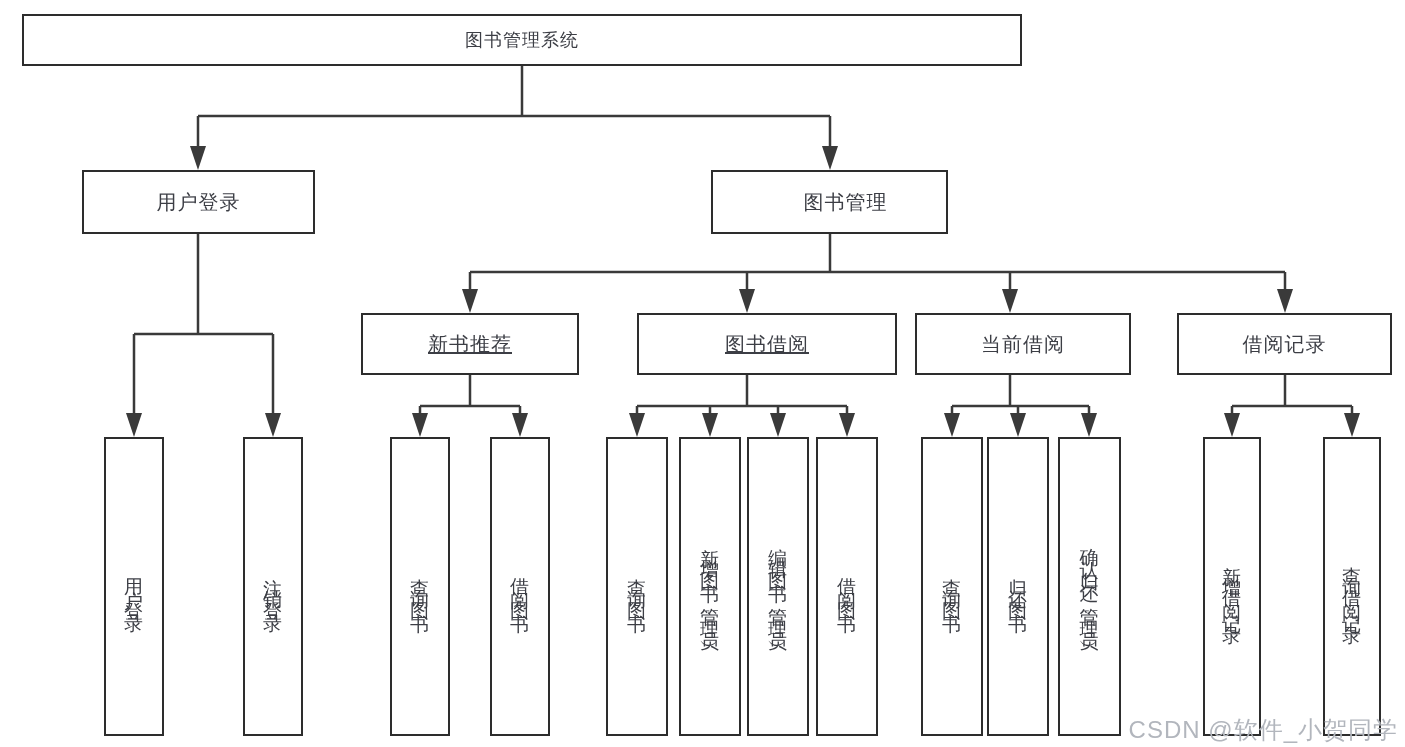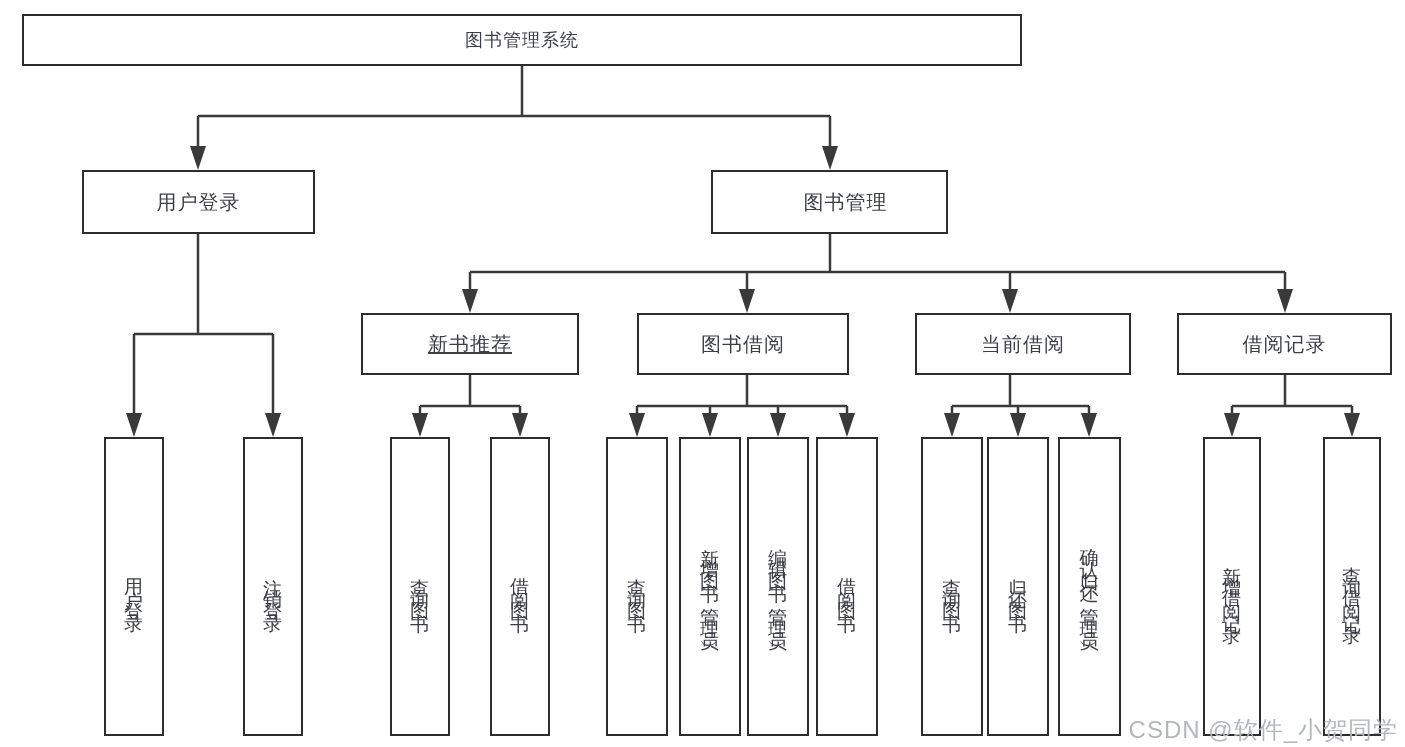--- a/index.html
+++ b/index.html
@@ -105,21 +105,21 @@
   <div class="node" style="left:82px; top:170px; width:233px; height:64px;">
     <span class="hlabel">用户登录</span>
   </div>
   <div class="node" style="left:711px; top:170px; width:237px; height:64px;padding-left:32px;">
     <span class="hlabel">图书管理</span>
   </div>
 
   <div class="node" style="left:361px; top:313px; width:218px; height:62px;text-decoration:underline;">
     <span class="hlabel">新书推荐</span>
   </div>
-  <div class="node" style="left:637px; top:313px; width:212px; height:62px;">
+  <div class="node" style="left:637px; top:313px; width:260px; height:62px;text-decoration:underline;">
     <span class="hlabel">图书借阅</span>
   </div>
   <div class="node" style="left:902px; top:313px; width:216px; height:62px;margin-left:13px;">
     <span class="hlabel">当前借阅</span>
   </div>
   <div class="node" style="left:1177px; top:313px; width:215px; height:62px;">
     <span class="hlabel">借阅记录</span>
   </div>
 
   <div class="node leaf" style="left:104px; top:437px; width:60px; height:299px;">

